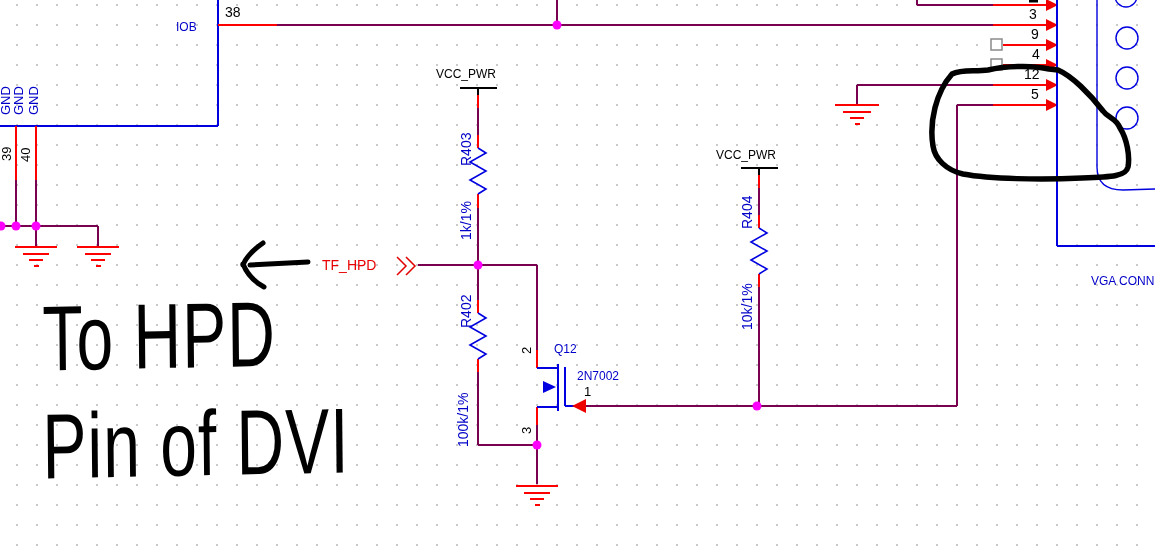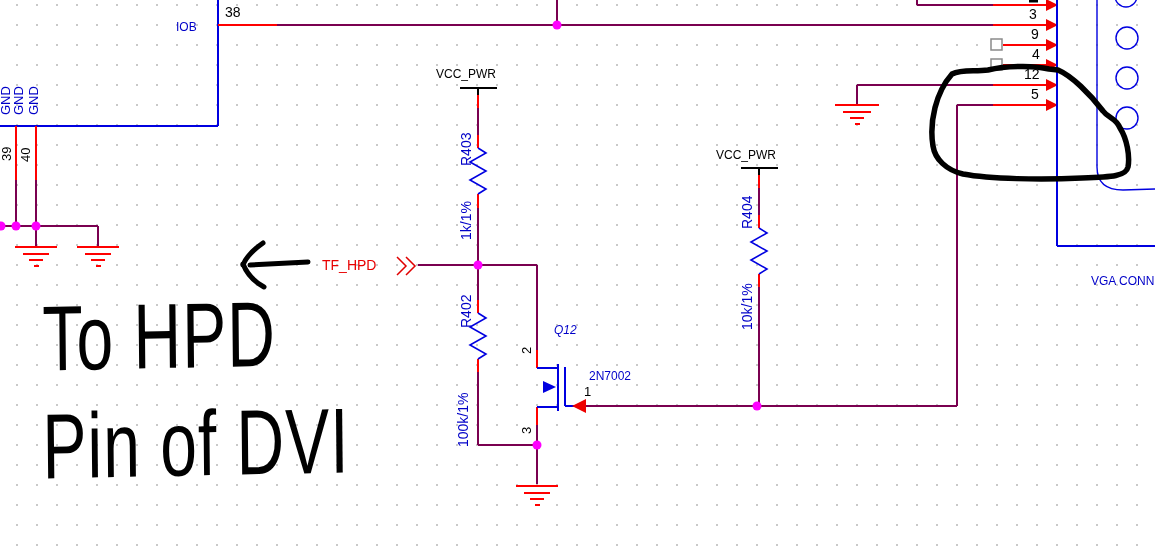--- a/index.html
+++ b/index.html
@@ -208,22 +208,22 @@
 
   <span class="lbl blue f14 rot" style="left:459px;top:166px;">R403</span>
   <span class="lbl blue f14 rot" style="left:459px;top:240px;">1k/1%</span>
   <span class="lbl blue f14 rot" style="left:459px;top:328px;">R402</span>
   <span class="lbl blue f14 rot" style="left:456px;top:447px;">100k/1%</span>
   <span class="lbl blue f14 rot" style="left:740px;top:229px;">R404</span>
   <span class="lbl blue f14 rot" style="left:740px;top:330px;">10k/1%</span>
 
   <span class="lbl red f14" style="left:322px;top:258px;color:#e80000;">TF_HPD</span>
 
-  <span class="lbl blue f15" style="left:554px;top:324px;font-style:italic;">Q12</span>
-  <span class="lbl blue f15" style="left:577px;top:370px;margin-left:12px;">2N7002</span>
+  <span class="lbl blue f15" style="left:554px;top:343px;">Q12</span>
+  <span class="lbl blue f15" style="left:577px;top:370px;">2N7002</span>
   <span class="lbl black f13" style="left:584px;top:385px;">1</span>
   <span class="lbl black f13 rot" style="left:520px;top:354px;">2</span>
   <span class="lbl black f13 rot" style="left:520px;top:434px;">3</span>
 
   <span class="lbl black f14" style="left:1029px;top:7px;">3</span>
   <span class="lbl black f14" style="left:1031px;top:27px;">9</span>
   <span class="lbl black f14" style="left:1032px;top:47px;">4</span>
   <span class="lbl black f14" style="left:1024px;top:67px;">12</span>
   <span class="lbl black f14" style="left:1031px;top:87px;">5</span>
   <span class="lbl blue f15" style="left:1091px;top:275px;">VGA CONN</span>

